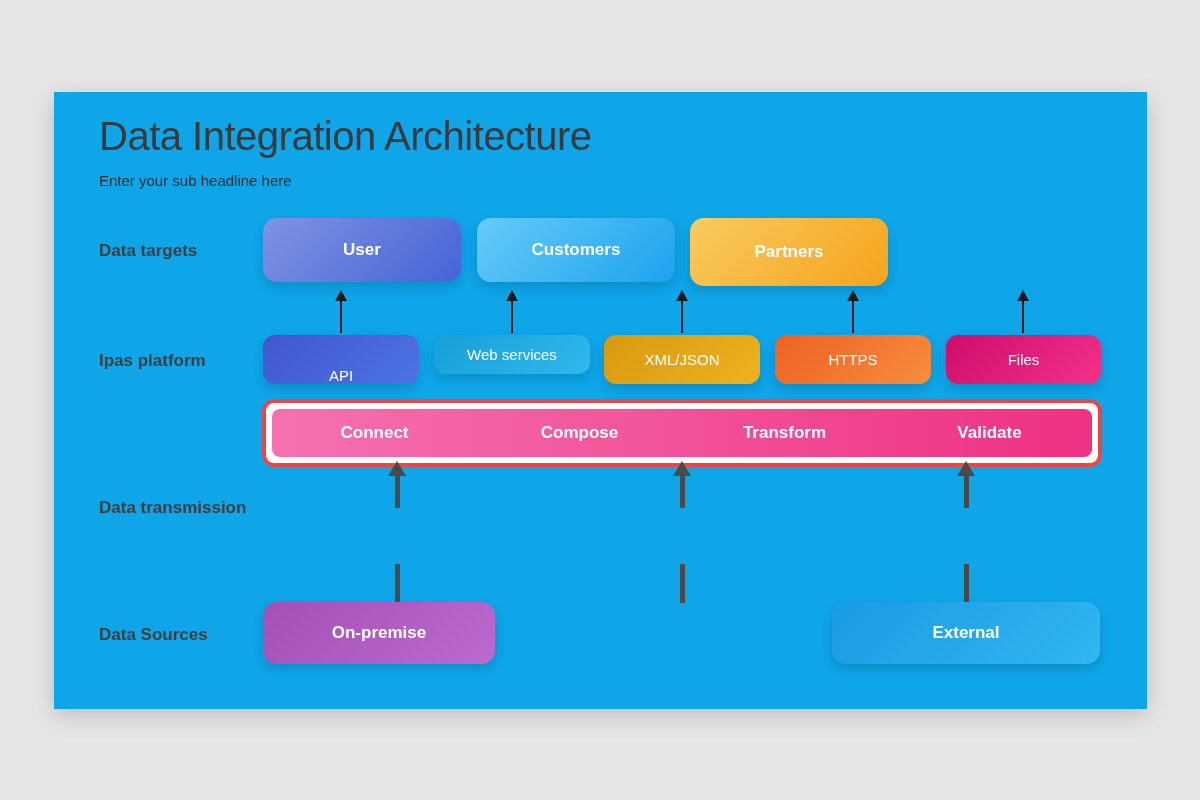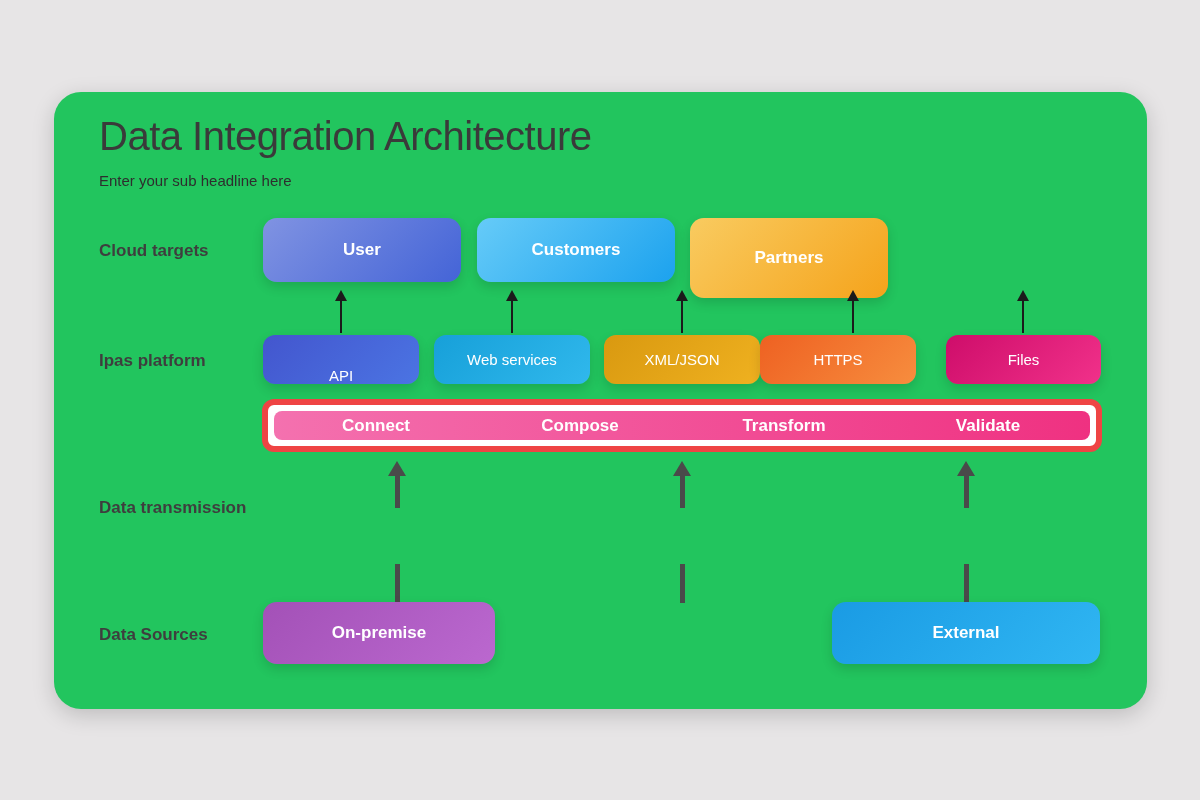--- a/index.html
+++ b/index.html
@@ -7,23 +7,22 @@
   body {
     font-family: "Liberation Sans", sans-serif;
     background: #e7e5e6;
     position: relative;
     overflow: hidden;
   }
   .card {
     position: absolute;
     left: 54px; top: 92px;
     width: 1093px; height: 617px;
-    background: #22c55e;
+    background: #0ea5e9;
     box-shadow: 0 6px 22px rgba(0,0,0,0.18);
-    border-radius: 27px;
   }
   .card > * { position: absolute; }
   .title {
     left: 45px; top: 22px;
     font-size: 40px;
     font-weight: 400;
     color: #3a3a3a;
     letter-spacing: -0.5px;
     white-space: nowrap;
   }
@@ -71,22 +70,22 @@
     border-bottom: 15px solid #4a4a4a;
   }
   .arrow-thick .shaft {
     position: absolute; top: 12px; bottom: 0; left: 7px;
     width: 5px; background: #4a4a4a;
   }
   .pass-line { width: 5px; background: #4a4a4a; }
   
   .pipeline-frame {
     left: 208px; top: 307px;
-    width: 840px; height: 53px;
-    border: 6px solid #ef4444;
+    width: 840px; height: 68px;
+    border: 4px solid #ef4444;
     border-radius: 12px;
     background: #ffffff;
     padding: 6px;
   }
   .pipeline-bar {
     width: 100%; height: 100%;
     border-radius: 8px;
     display: flex;
     align-items: stretch;
   }
@@ -117,32 +116,32 @@
   }
 </style>
 </head>
 <body>
 
 <div class="card">
 
   <div class="title">Data Integration Architecture</div>
   <div class="subtitle">Enter your sub headline here</div>
 
-  <div class="row-label" style="top:149px">Cloud targets</div>
+  <div class="row-label" style="top:149px">Data targets</div>
   <div class="row-label" style="top:259px">Ipas platform</div>
   <div class="row-label" style="top:406px">Data transmission</div>
   <div class="row-label" style="top:533px">Data Sources</div>
 
   <div class="box box-lg" style="left: 209px; top: 126px; width: 198px; height: 64px; background: linear-gradient(135deg, rgb(128, 147, 226), rgb(68, 100, 215));">
       <span>User</span>
     </div>
   <div class="box box-lg" style="left: 423px; top: 126px; width: 198px; height: 64px; background: linear-gradient(135deg, rgb(102, 203, 248), rgb(28, 162, 238));">
       <span>Customers</span>
     </div>
-  <div class="box box-lg" style="left: 636px; top: 126px; width: 198px; height: 80px; background: linear-gradient(135deg, rgb(249, 203, 96), rgb(245, 163, 27));">
+  <div class="box box-lg" style="left: 636px; top: 126px; width: 198px; height: 68px; background: linear-gradient(135deg, rgb(249, 203, 96), rgb(245, 163, 27));">
       <span>Partners</span>
     </div>
 
   <div class="arrow-thin" style="left:281px;top:198px;height:43px">
       <div class="head"></div>
       <div class="shaft"></div>
     </div>
   <div class="arrow-thin" style="left:452px;top:198px;height:43px">
       <div class="head"></div>
       <div class="shaft"></div>
@@ -156,27 +155,27 @@
       <div class="shaft"></div>
     </div>
   <div class="arrow-thin" style="left:963px;top:198px;height:43px">
       <div class="head"></div>
       <div class="shaft"></div>
     </div>
 
   <div class="box box-sm" style="left: 209px; top: 243px; width: 156px; height: 49px; background: linear-gradient(135deg, rgb(67, 86, 206), rgb(75, 116, 227)); align-items: flex-end;">
       <span>API</span>
     </div>
-  <div class="box box-sm" style="left: 380px; top: 243px; width: 156px; height: 49px; background: linear-gradient(135deg, rgb(23, 160, 217), rgb(48, 184, 236));">
+  <div class="box box-sm" style="left: 380px; top: 243px; width: 156px; height: 39px; background: linear-gradient(135deg, rgb(23, 160, 217), rgb(48, 184, 236));">
       <span>Web services</span>
     </div>
   <div class="box box-sm" style="left: 550px; top: 243px; width: 156px; height: 49px; background: linear-gradient(135deg, rgb(217, 153, 16), rgb(239, 177, 32));">
       <span>XML/JSON</span>
     </div>
-  <div class="box box-sm" style="left: 706px; top: 243px; width: 156px; height: 49px; background: linear-gradient(135deg, rgb(238, 97, 34), rgb(247, 141, 62));">
+  <div class="box box-sm" style="left: 721px; top: 243px; width: 156px; height: 49px; background: linear-gradient(135deg, rgb(238, 97, 34), rgb(247, 141, 62));">
       <span>HTTPS</span>
     </div>
   <div class="box box-sm" style="left: 892px; top: 243px; width: 155px; height: 49px; background: linear-gradient(135deg, rgb(206, 13, 106), rgb(241, 49, 138));">
       <span>Files</span>
     </div>
 
   <div class="pipeline-frame">
     <div class="pipeline-bar" style="background: linear-gradient(90deg, rgb(244, 113, 175), rgb(239, 49, 129));">
       <div class="pipeline-step">Connect</div>
       <div class="pipeline-step">Compose</div>

